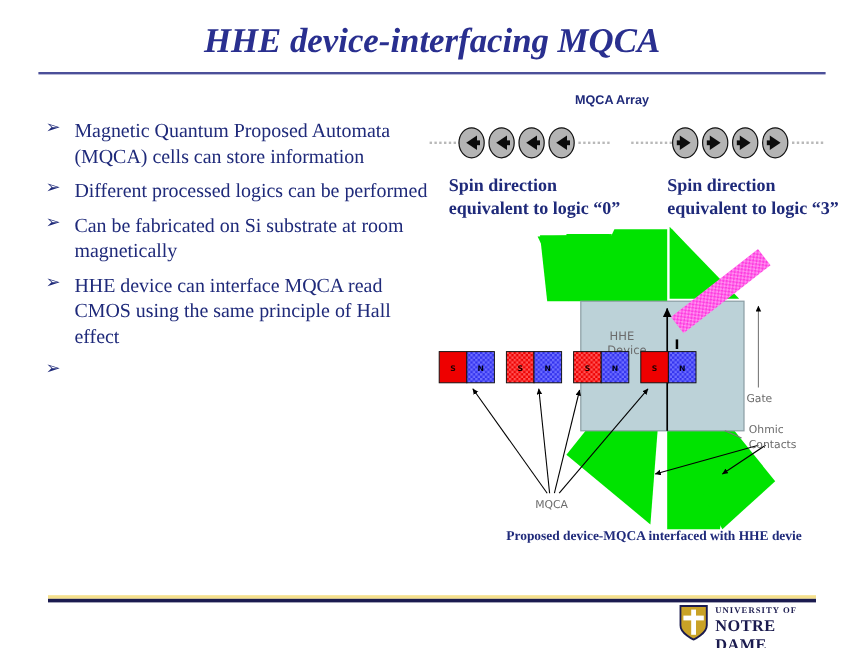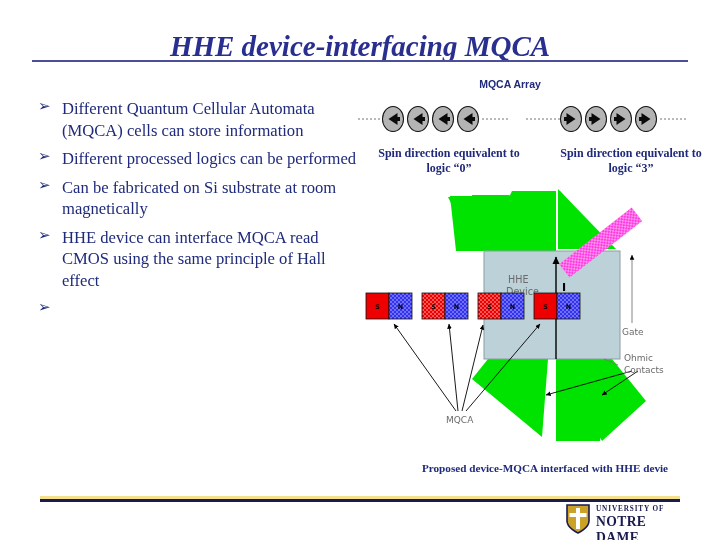--- a/index.html
+++ b/index.html
@@ -19,21 +19,21 @@
     left: 0; top: 0;
     width: 720px;
     height: 540px;
     background: #ffffff;
   }
 
   
   .title {
     position: absolute;
     left: 40px;
-    top: 30px;
+    top: 18px;
     width: 640px;
     text-align: center;
     font-family: "Liberation Serif", serif;
     font-style: italic;
     font-weight: bold;
     font-size: 29px;
     color: #292f8f;
     letter-spacing: 0px;
     white-space: nowrap;
   }
@@ -147,43 +147,42 @@
     background: #0b0b0b;
     transform: translateY(-50%);
   }
   .spincell.lft .stem { right: 3px; }
   .spincell.rgt .stem { left: 3px; }
 
   .spincap {
     position: absolute;
     font-family: "Liberation Serif", serif;
     font-weight: bold;
-    font-size: 12px;
+    font-size: 15px;
     color: #1f2a7a;
-    text-align: center;
     line-height: 1.25;
     width: 150px;
   }
   .spincap.c0 { left: 14px;  top: 68px; }
   .spincap.c1 { left: 196px; top: 68px; }
 
   
   .schematic {
     position: absolute;
     left: 0;
     top: 105px;
     width: 360px;
     height: 260px;
   }
   .schematic svg { display: block; }
 
   .caption {
     position: absolute;
     left: 10px;
-    top: 384px;
+    top: 363px;
     width: 350px;
     text-align: center;
     font-family: "Liberation Serif", serif;
     font-weight: bold;
     font-size: 11.2px;
     color: #1f2a7a;
   }
 
   
   .footer-gold {
@@ -240,21 +239,21 @@
 <body>
 
 <div class="slide">
 
   <div class="title">HHE device-interfacing MQCA</div>
   <div class="title-rule"></div>
 
   <div class="bullets">
     <div class="bullet">
       <span class="marker">➢</span>
-      <span>Different Quantum Cellular Automata (MQCA) cells can store information</span>
+      <span>Magnetic Quantum Proposed Automata (MQCA) cells can store information</span>
     </div>
     <div class="bullet">
       <span class="marker">➢</span>
       <span>Different processed logics can be performed</span>
     </div>
     <div class="bullet">
       <span class="marker">➢</span>
       <span>Can be fabricated on Si substrate at room magnetically</span>
     </div>
     <div class="bullet">

